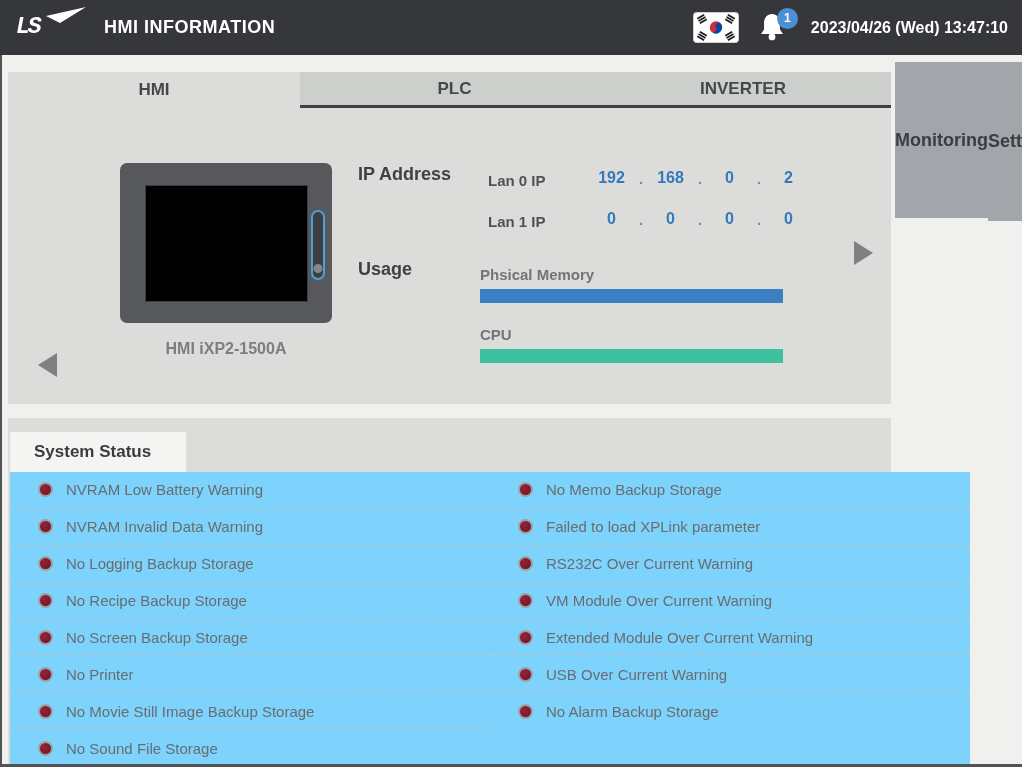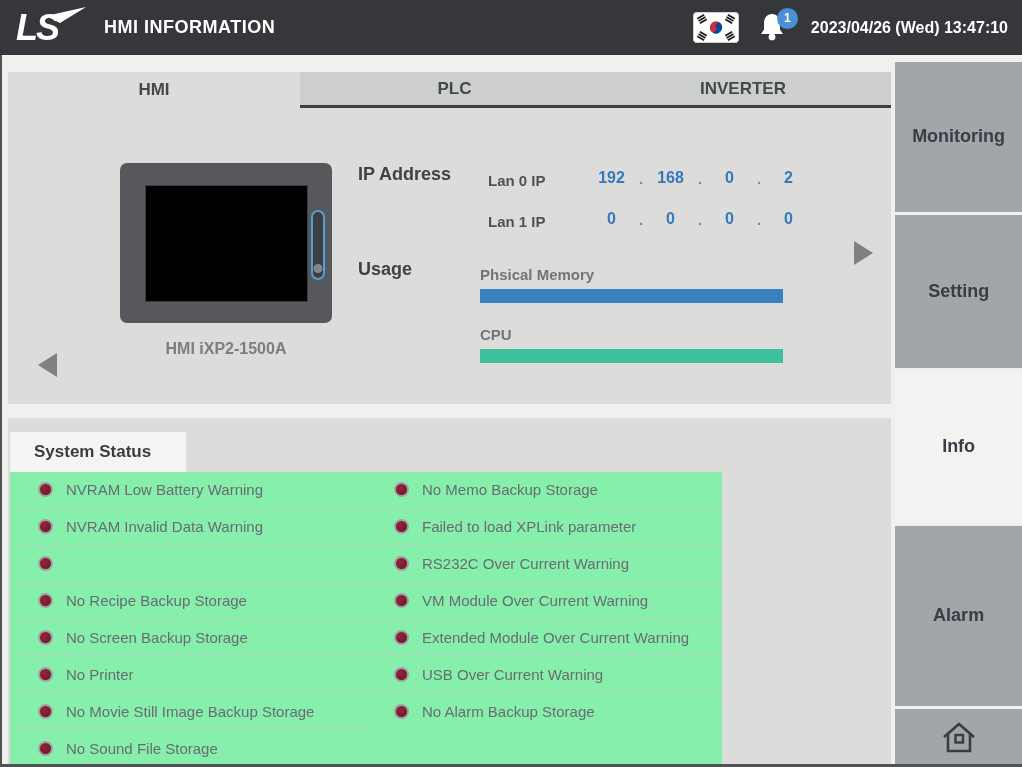--- a/index.html
+++ b/index.html
@@ -2,21 +2,21 @@
 <html><head>
 <meta charset="utf-8">
 <style>
   * { margin:0; padding:0; box-sizing:border-box; }
   html,body { width:1022px; height:767px; overflow:hidden; }
   body { font-family:"Liberation Sans", sans-serif; background:#f0f0ef; }
 
   
   .topbar { height:55px; background:#35373a; display:flex; align-items:center; padding:0 14px 0 16px; position:relative; }
   .logo { position:relative; width:72px; height:40px; display:flex; align-items:center; }
-  .logo-text { color:#fff; font-size:36px; font-weight:bold; font-style:italic; letter-spacing:-2px; line-height:1; }
+  .logo-text { color:#fff; font-size:23px; font-weight:bold; font-style:italic; letter-spacing:-2px; line-height:1;font-family:Liberation Mono, monospace; }
   .logo-swoosh { position:absolute; top:-1px; left:28px; }
   .title { color:#fff; font-size:18px; font-weight:bold; letter-spacing:0.5px; margin-left:16px; }
   .header-right { margin-left:auto; display:flex; align-items:center; gap:16px; }
   .flag { width:46px; height:31px; }
   .bell-wrap { position:relative; width:34px; height:34px; margin-right:6px; }
   .badge { position:absolute; top:-3px; right:-9px; width:21px; height:21px; border-radius:50%; background:#4b8fd4; color:#fff; font-size:12px; font-weight:bold; display:flex; align-items:center; justify-content:center; }
   .datetime { color:#fff; font-size:16px; font-weight:bold; }
 
   
   .content { display:flex; height:712px; border-left:2px solid #515254; position:relative; }
@@ -58,28 +58,28 @@
   .bar { position:absolute; width:303px; height:14px; background:#cfd1ce; overflow:hidden; }
   .mem-bar { left:472px; top:181px; }
   .cpu-bar { left:472px; top:241px; }
   .bar-fill { height:100%; }
   .mem-bar .bar-fill { background:#3a7fc1; }
   .cpu-bar .bar-fill { background:#3cc09e; }
 
   
   .status-panel { position:relative; width:883px; height:355px; background:#dcdcda; margin-top:14px; }
   .status-tab { position:absolute; left:2px; top:14px; width:176px; height:40px; background:#f4f4f3; display:flex; align-items:center; padding-left:24px; font-size:17px; font-weight:bold; color:#3a3d40; }
-  .status-list { position:absolute; left:2px; top:54px; width:712px; height:295px; background:#86efac; display:grid; grid-template-columns:1fr 1fr; grid-template-rows:repeat(8, 1fr); grid-auto-flow:row; }
+  .status-list { position:absolute; left:2px; top:54px; width:960px; height:295px; background:#7dd3fc; display:grid; grid-template-columns:1fr 1fr; grid-template-rows:repeat(8, 1fr); grid-auto-flow:row; }
   .status-item { display:flex; align-items:center; padding-left:28px; gap:13px; border-bottom:1px dashed #c4c4c4; }
   .status-item:nth-last-child(-n+2) { border-bottom:none;text-align:right; }
   .led { width:15px; height:15px; border-radius:50%; background:radial-gradient(circle at 35% 35%, #93243a, #6e1423); border:2px solid #9da0a3; flex:none; }
   .status-label { font-size:15px; color:#696c70; }
 
   
-  .sidebar { width:127px; margin-left:4px; display:flex; flex-direction:column; padding-top:7px; }
+  .sidebar { width:127px; margin-left:4px; display:flex; flex-direction:row; padding-top:7px; }
   .side-btn { background:#a2a5a9; display:flex; align-items:center; justify-content:center; font-size:18px; font-weight:bold; color:#393d44; margin-bottom:3px; cursor:pointer; }
   .side-btn.monitoring { height:156px; }
   .side-btn.setting { height:159px; }
   .side-btn.info { height:158px; background:#f2f2f1; }
   .side-btn.alarm { height:188px; }
   .side-btn.home { height:60px; margin-bottom:0; }
 </style>
 </head>
 <body>
 
@@ -208,20 +208,21 @@
     <span class="status-label">NVRAM Invalid Data Warning</span>
   </div>
 
   <div class="status-item">
     <span class="led"></span>
     <span class="status-label">Failed to load XPLink parameter</span>
   </div>
 
   <div class="status-item">
     <span class="led"></span>
+    <span class="status-label">No Logging Backup Storage</span>
   </div>
 
   <div class="status-item">
     <span class="led"></span>
     <span class="status-label">RS232C Over Current Warning</span>
   </div>
 
   <div class="status-item">
     <span class="led"></span>
     <span class="status-label">No Recipe Backup Storage</span>

